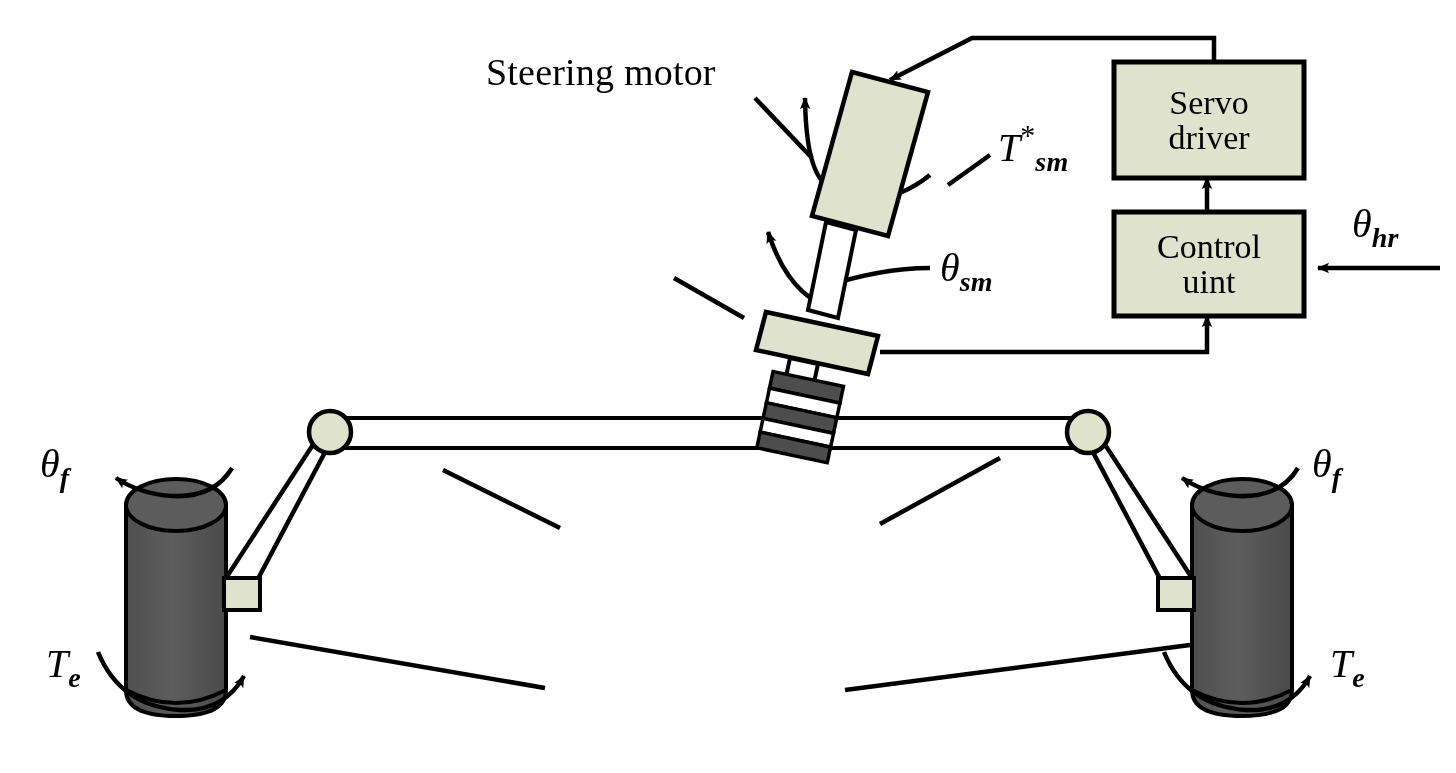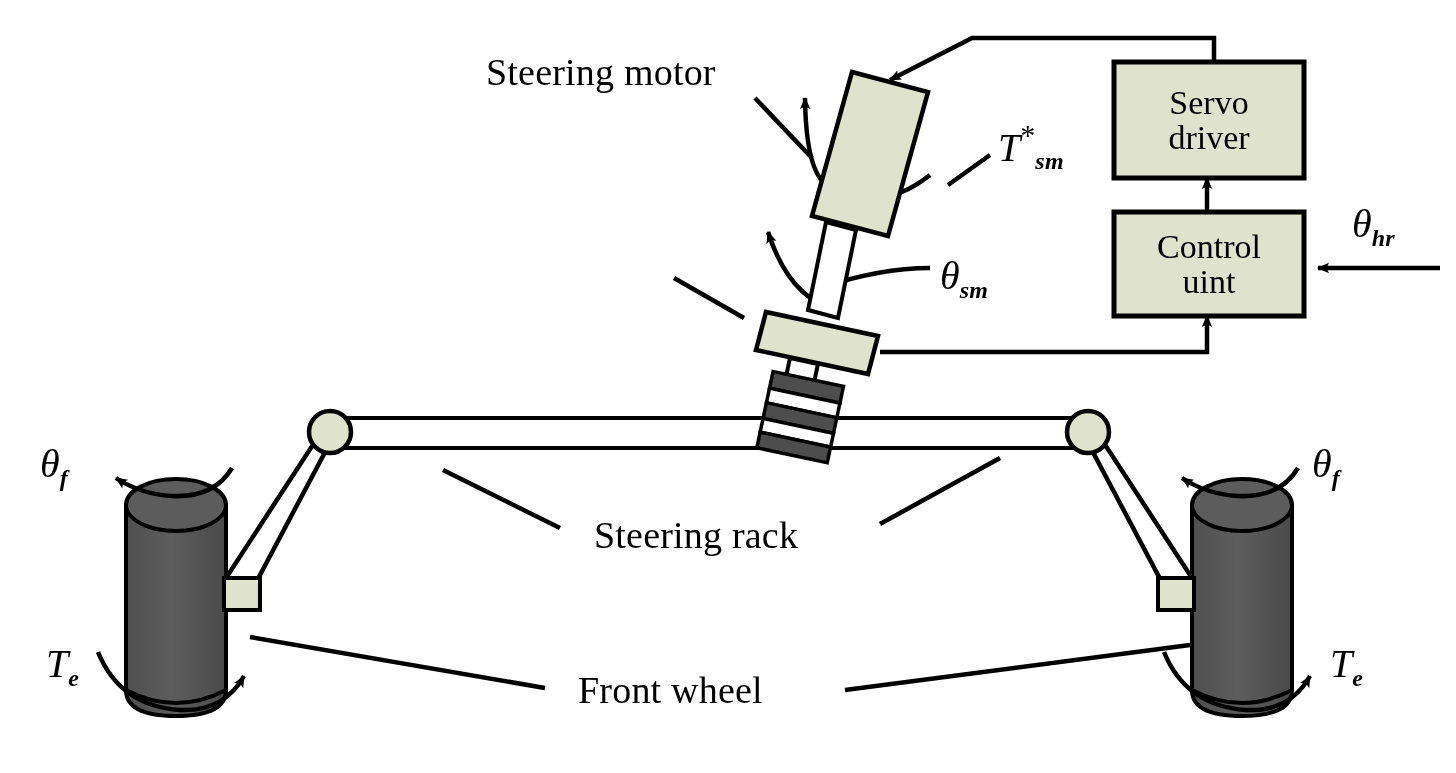--- a/index.html
+++ b/index.html
@@ -4,21 +4,21 @@
 <style>
   html,body{margin:0;padding:0;background:#ffffff;}
   body{width:1456px;height:773px;overflow:hidden;
        font-family:"Liberation Serif","DejaVu Serif",serif;}
   #stage{position:relative;width:1456px;height:773px;background:#fff;}
   svg#diagram{position:absolute;left:0;top:0;width:1456px;height:773px;}
   .lbl{position:absolute;color:#000;white-space:nowrap;}
   .caption{font-size:38px;letter-spacing:.2px;}
   .boxtext{font-size:34px;line-height:1.04;text-align:center;}
   .math{font-style:italic;font-size:40px;}
-  .math .sub{font-size:24px;font-style:italic;font-weight:bold;
+  .math .sub{font-size:28px;font-style:italic;font-weight:bold;
              vertical-align:-.36em;letter-spacing:.3px;}
   .math .sup{font-size:30px;font-style:normal;vertical-align:.52em;}
   .boxwrap{position:absolute;display:flex;align-items:center;
            justify-content:center;box-sizing:border-box;}
 </style>
 </head>
 <body>
 
 <div id="stage">
 
@@ -134,43 +134,41 @@
     <path d="M1164,652 Q1186,706 1246,710 Q1290,712 1310,676" fill="none" stroke="#000" stroke-width="4.5" marker-end="url(#ah)"></path>
 
     <rect x="1114" y="62" width="190" height="116" fill="#dfe2cd" stroke="#000" stroke-width="5"></rect>
 
     <rect x="1114" y="212" width="190" height="104" fill="#dfe2cd" stroke="#000" stroke-width="5"></rect>
   </svg>
 
   <div class="lbl caption" style="left:486px;top:50px;">Steering motor</div>
 
 
-  <div class="lbl caption" style="left:594px;top:513px;">Steering rack</div>
 
-  <div class="lbl caption" style="left:578px;top:668px;">Front wheel</div>
 
   <div class="boxwrap" style="left:1114px;top:62px;width:190px;height:116px;">
     <div class="boxtext">
       <div>Servo</div>
       <div>driver</div>
     </div>
   </div>
 
   <div class="boxwrap" style="left:1114px;top:212px;width:190px;height:104px;">
     <div class="boxtext">
       <div>Control</div>
       <div>uint</div>
     </div>
   </div>
 
   <div class="lbl math" style="left:998px;top:118px;">
     <span>T</span><span class="sup">*</span><span class="sub">sm</span>
   </div>
 
-  <div class="lbl math" style="left:940px;top:252px;text-align:right;">
+  <div class="lbl math" style="left:940px;top:244px;text-align:right;">
     <span>θ</span><span class="sub">sm</span>
   </div>
 
   <div class="lbl math" style="left:1352px;top:200px;">
     <span>θ</span><span class="sub">hr</span>
   </div>
 
   <div class="lbl math" style="left:40px;top:440px;">
     <span>θ</span><span class="sub">f</span>
   </div>

